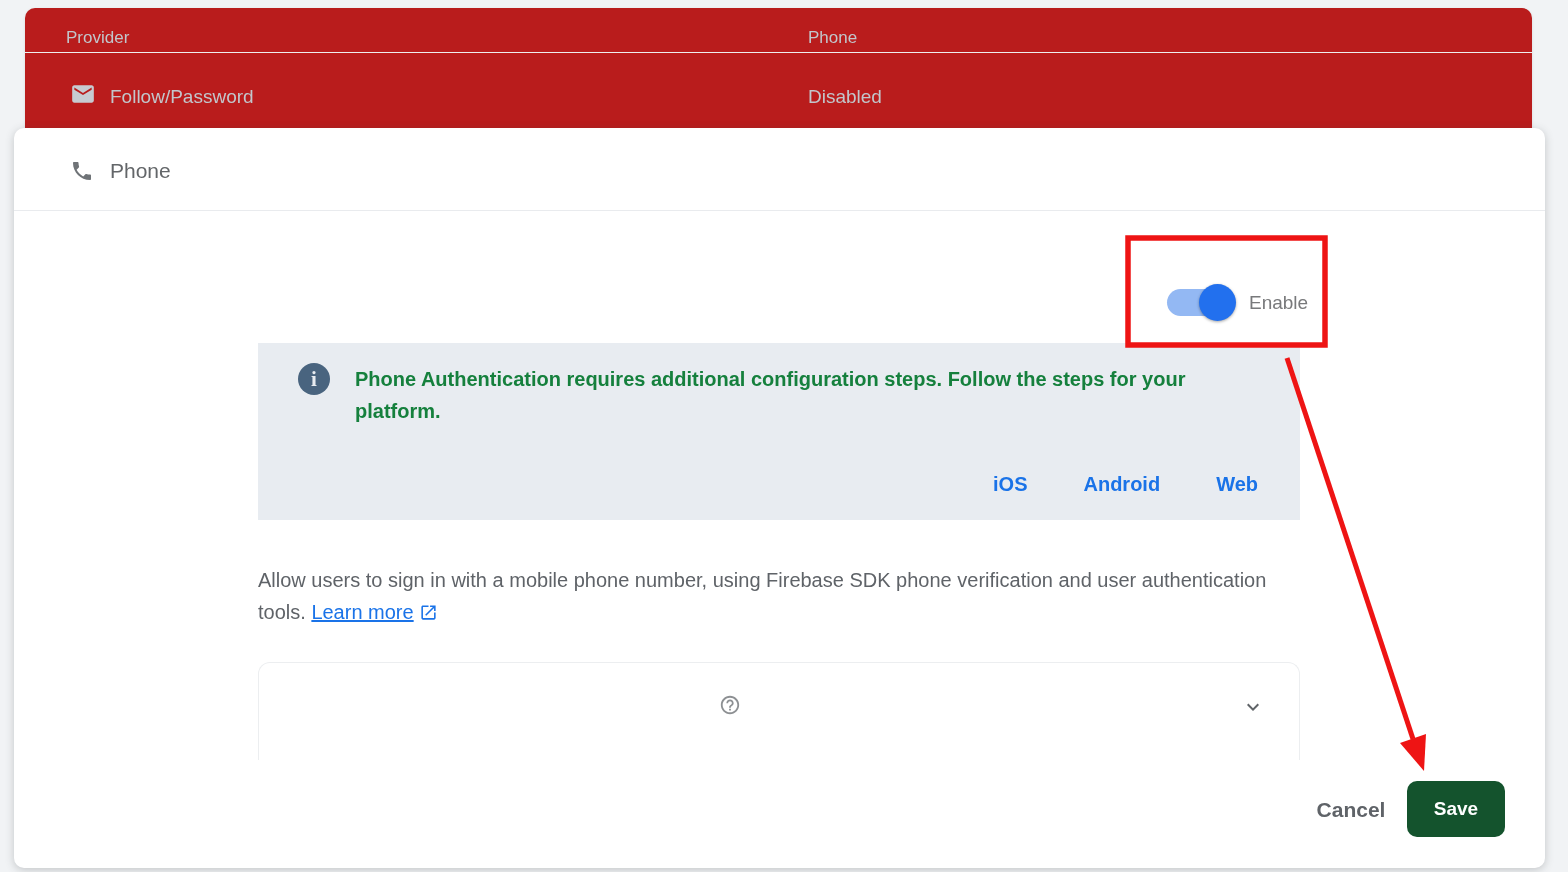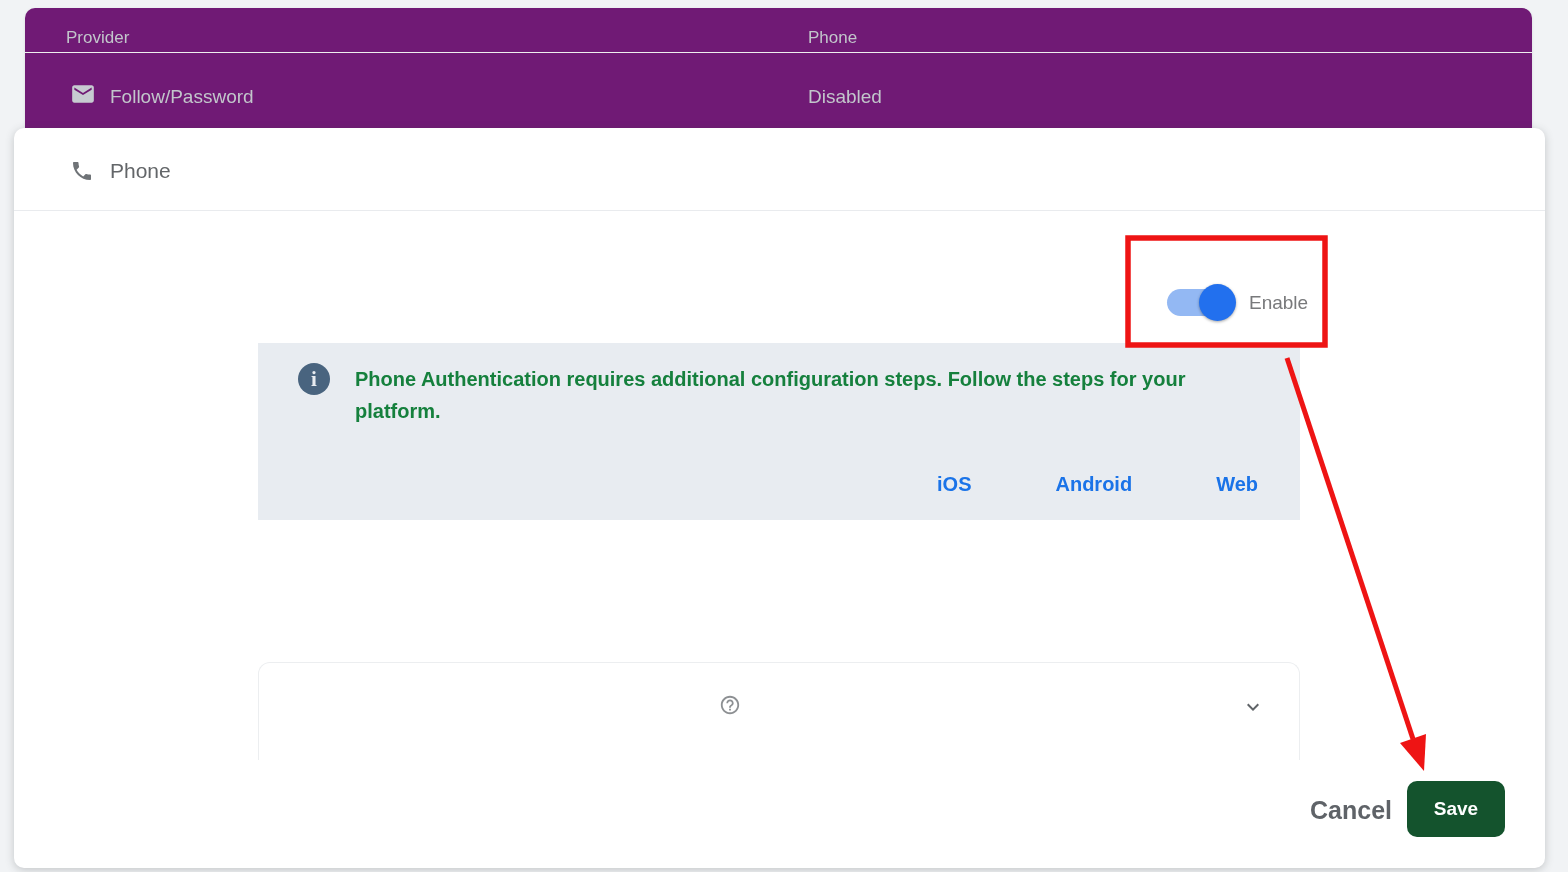--- a/index.html
+++ b/index.html
@@ -6,21 +6,21 @@
   html,body { width:1568px; height:872px; overflow:hidden; }
   body {
     font-family:"Liberation Sans", sans-serif;
     background:#f1f3f5;
     position:relative;
   }
 
   
   .back-card {
     position:absolute; left:25px; top:8px; width:1507px; height:160px;
-    background:#701a75; border-radius:10px;
+    background:#b91c1c; border-radius:10px;
     box-shadow:0 1px 3px rgba(60,64,67,.12);
   }
   .back-card .thead {
     position:relative; height:45px;
     border-bottom:1px solid #efefef;
   }
   .col-provider {
     position:absolute; left:41px; top:20px;
     font-size:17px; color:#c2c6cb;
   }
@@ -76,21 +76,21 @@
   }
   .banner-text {
     position:absolute; left:97px; top:20px; width:905px;
     font-size:20px; font-weight:bold; color:#15803d; line-height:32px;
   }
   .banner-links {
     position:absolute; right:42px; bottom:24px;
     display:flex; gap:56px;
   }
   .banner-links a {
-    font-size:20px; font-weight:bold; color:#1a73e8; text-decoration:none; cursor:pointer;margin-left:28px;
+    font-size:20px; font-weight:bold; color:#1a73e8; text-decoration:none; cursor:pointer;
   }
 
   
   .description {
     position:absolute; left:244px; top:436px; width:1010px;
     font-size:20px; color:#5f6368; line-height:32px;
   }
   .learn-more { color:#1a73e8; text-decoration:underline; cursor:pointer; }
   .ext-ic { width:19px; height:19px; fill:#1a73e8; vertical-align:-3px; margin-left:5px; }
 
@@ -102,21 +102,21 @@
   .expander-title {
     position:absolute; left:38px; top:29px; font-size:21px; color:#77797c;
   }
   .help-ic { position:absolute; left:460px; top:31px; width:22px; height:22px; fill:#8d9093; }
   .chevron-ic { position:absolute; right:34px; top:32px; width:24px; height:24px; fill:#606468; cursor:pointer; }
 
   
   .btn-cancel {
     position:absolute; left:1288px; top:664px; width:98px; height:36px;
     background:none; border:none; font-family:inherit;
-    font-size:25px; font-weight:bold; color:#5f6368; cursor:pointer;
+    font-size:21px; font-weight:bold; color:#5f6368; cursor:pointer;
   }
   .btn-save {
     position:absolute; left:1393px; top:653px; width:98px; height:56px;
     background:#14532d; border:none; border-radius:10px;
     font-family:inherit; font-size:19px; font-weight:bold; color:#ffffff; cursor:pointer;
   }
 
   
   .annotation-overlay {
     position:absolute; left:0; top:0; width:1568px; height:872px;
@@ -158,20 +158,25 @@
   <div class="banner">
     <div class="info-ic">i</div>
     <div class="banner-text">Phone Authentication requires additional configuration steps. Follow the steps for your platform.</div>
     <div class="banner-links">
       <a>iOS</a>
       <a>Android</a>
       <a>Web</a>
     </div>
   </div>
 
+  <div class="description"><span>Allow users to sign in with a mobile phone number, using Firebase SDK phone verification and user authentication tools.</span>
+    <span class="learn-more">Learn more</span><svg class="ext-ic" viewBox="0 0 24 24">
+        <path d="M19 19H5V5h7V3H5c-1.11 0-2 .9-2 2v14c0 1.1.89 2 2 2h14c1.1 0 2-.9 2-2v-7h-2v7zM14 3v2h3.59l-9.83 9.83 1.41 1.41L19 6.41V10h2V3h-7z"></path>
+      </svg>
+  </div>
 
   <div class="expander">
     <svg class="help-ic" viewBox="0 0 24 24">
         <path d="M11 18h2v-2h-2v2zm1-16C6.48 2 2 6.48 2 12s4.48 10 10 10 10-4.48 10-10S17.52 2 12 2zm0 18c-4.41 0-8-3.59-8-8s3.59-8 8-8 8 3.59 8 8-3.59 8-8 8zm0-14c-2.21 0-4 1.79-4 4h2c0-1.1.9-2 2-2s2 .9 2 2c0 2-3 1.75-3 5h2c0-2.25 3-2.5 3-5 0-2.21-1.79-4-4-4z"></path>
       </svg>
     <svg class="chevron-ic" viewBox="0 0 24 24">
         <path d="M16.59 8.59L12 13.17 7.41 8.59 6 10l6 6 6-6z"></path>
       </svg>
   </div>
 

